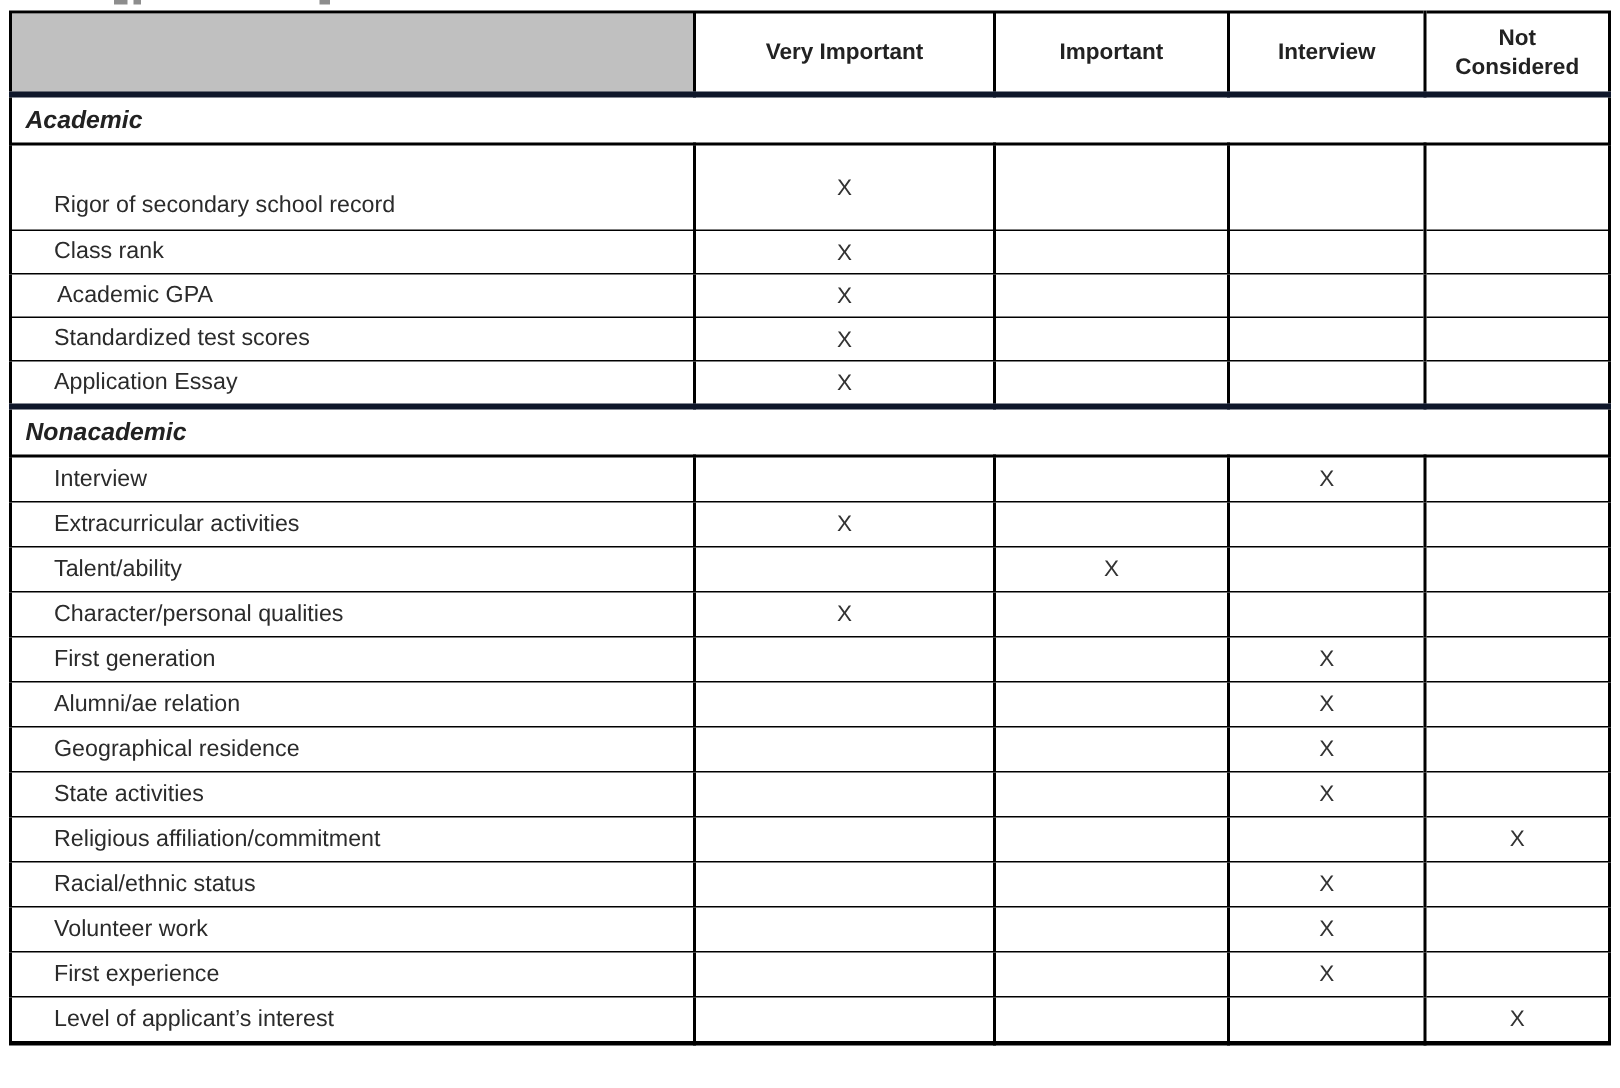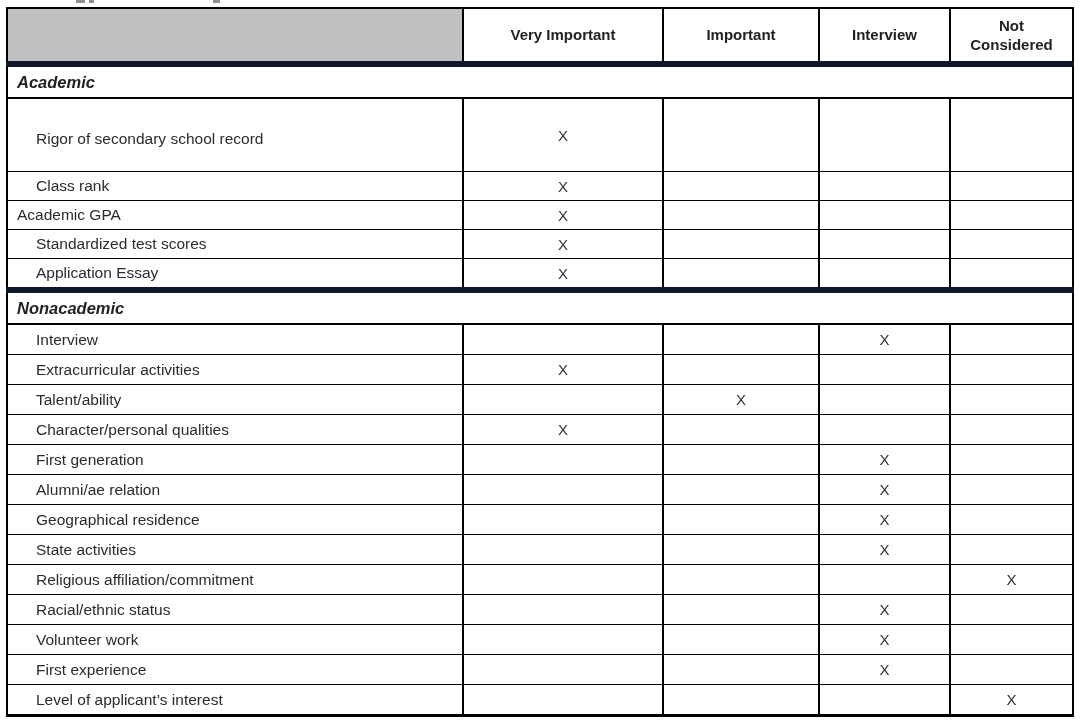--- a/index.html
+++ b/index.html
@@ -57,45 +57,45 @@
     color: #222;
     white-space: normal;
   }
   .header-row th.corner {
     background: #c0c0c0;
   }
   .header-row th .hdr-inner { display: inline-block; padding: 0 6px; }
   
   .section-row td {
     height: 30px;
-    border-top: 6px solid #0f172a;
+    border-top: 4px solid #0f172a;
     border-bottom: 2px solid #000;
     font-size: 16.5px;
     font-weight: bold;
     font-style: italic;
     text-align: left;
     vertical-align: middle;
     padding-left: 9px;
     color: #222;
   }
   
   .factor-row td { height: 28px; vertical-align: middle; }
   .factor-row.nonacad td { height: 29px; }
   .factor-row.row-tall td { height: 49px; }
   .factor-row.row-tall td.label-cell {
     vertical-align: bottom;
-    padding-bottom: 23px;
+    padding-bottom: 7px;
   }
   td.label-cell {
     text-align: left;
     padding-left: 28px;
     font-size: 15.5px;
     color: #2b2b2b;
   }
-  td.label-cell.narrow { padding-left: 9px; margin-left: 12px; }
+  td.label-cell.narrow { padding-left: 30px; margin-left: 12px; }
   td.mark-cell {
     text-align: center;
     font-size: 15px;
     color: #333;
   }
 </style>
 </head>
 <body>
 
 <div class="page">

